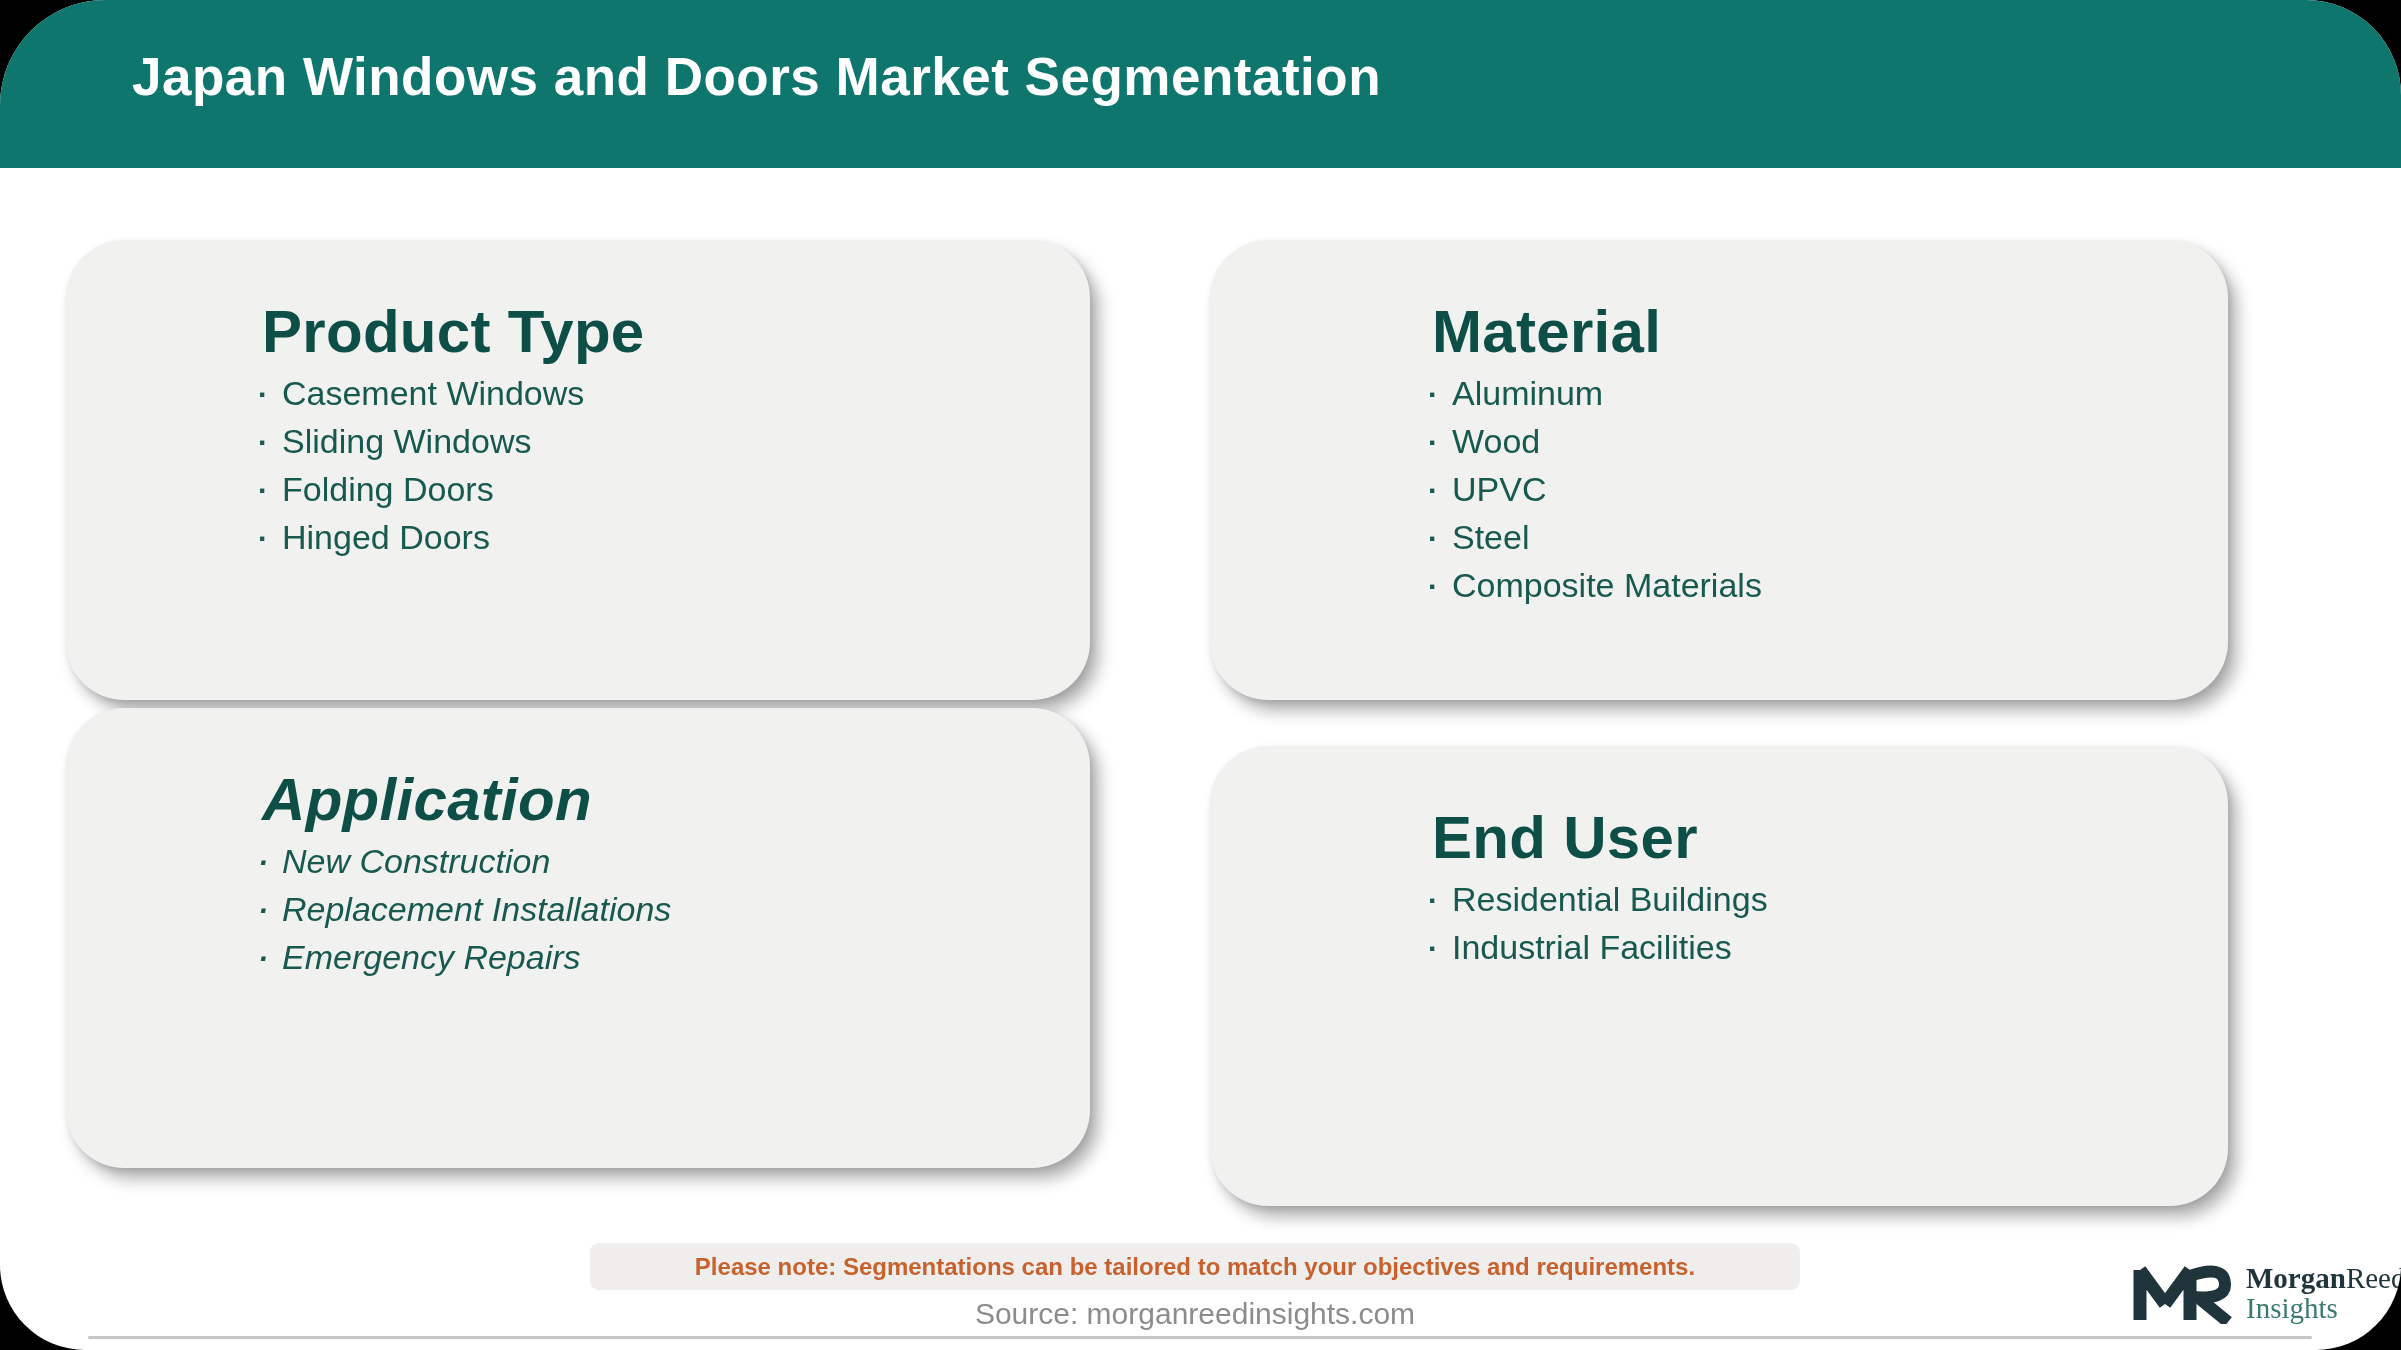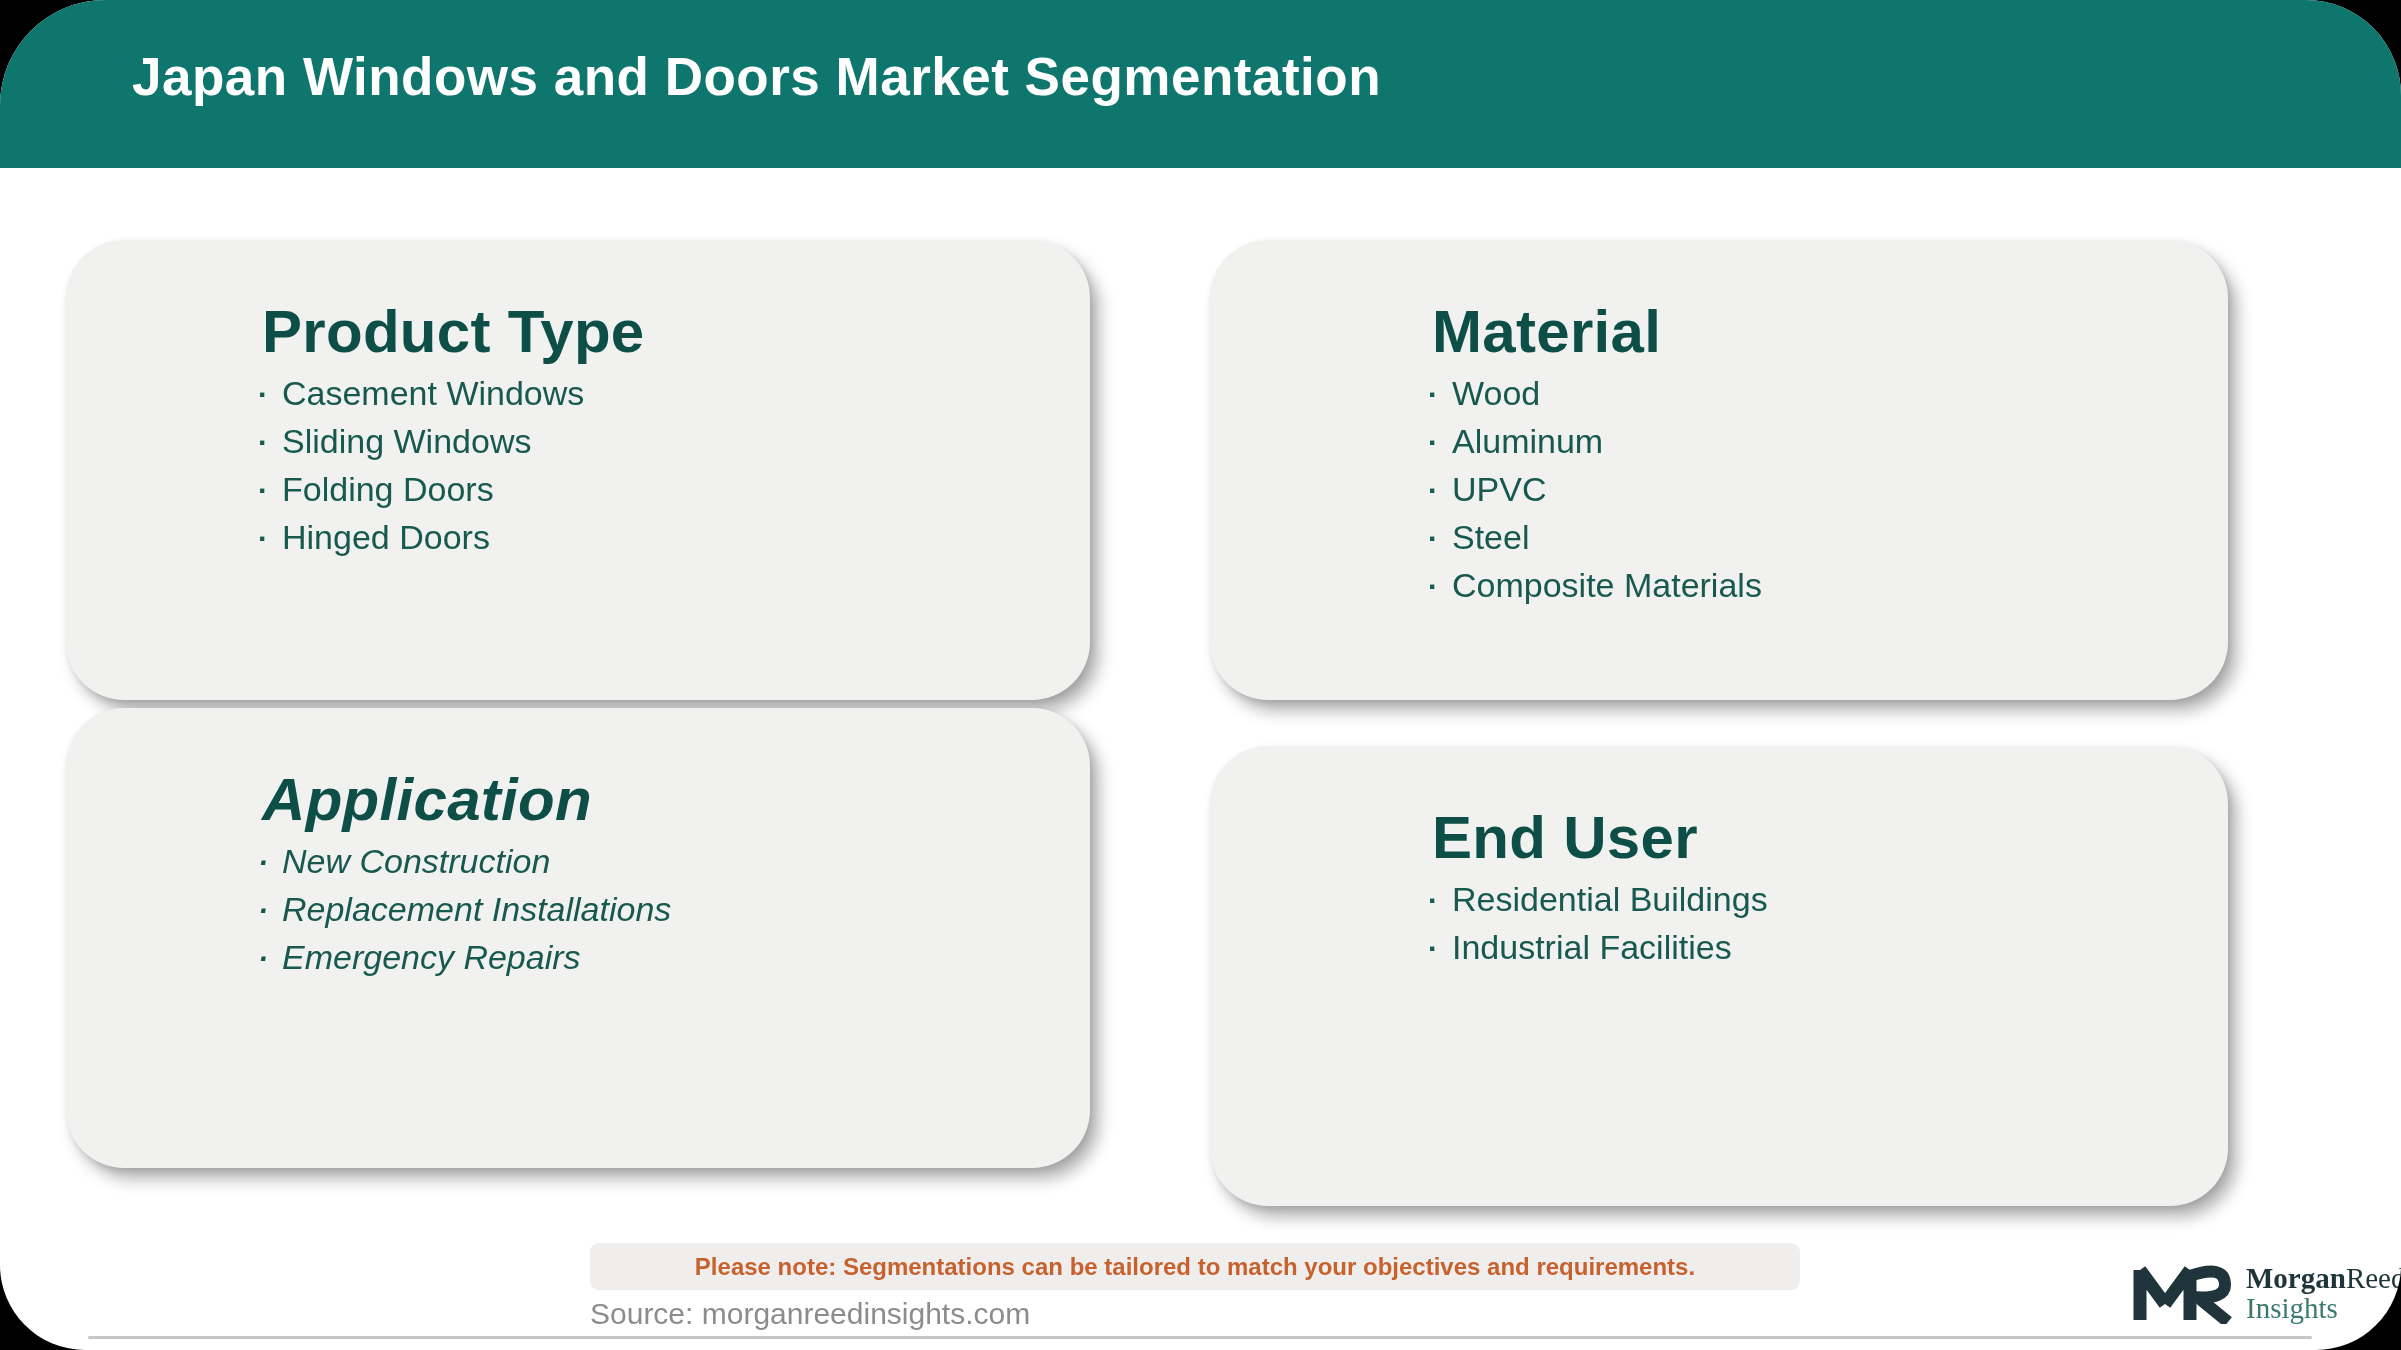--- a/index.html
+++ b/index.html
@@ -54,21 +54,21 @@
   .note-bar{
     position:absolute;left:590px;top:1243px;width:1210px;height:47px;
     background:#efeeec;border-radius:9px;
     text-align:center;
   }
   .note-bar span{
     font-size:24px;line-height:47px;color:#c7622f;font-weight:700;
   }
   .source{
     position:absolute;left:590px;top:1297px;width:1210px;
-    font-size:30px;line-height:34px;color:#8c8c8c;
+    text-align:center;font-size:30px;line-height:34px;color:#8c8c8c;
   }
   .bottom-line{
     position:absolute;left:88px;top:1336px;width:2224px;height:3px;
     background:#c6c6c6;border-radius:2px;
   }
   .logo{
     position:absolute;left:2132px;top:1262px;
     display:flex;align-items:center;
   }
   .logo svg{display:block;}
@@ -92,22 +92,22 @@
       <li><span class="dot">·</span><span>Casement Windows</span></li>
       <li><span class="dot">·</span><span>Sliding Windows</span></li>
       <li><span class="dot">·</span><span>Folding Doors</span></li>
       <li><span class="dot">·</span><span>Hinged Doors</span></li>
     </ul>
   </section>
 
   <section class="card c2">
     <h2>Material</h2>
     <ul>
+      <li><span class="dot">·</span><span>Aluminum</span></li>
       <li><span class="dot">·</span><span>Wood</span></li>
-      <li><span class="dot">·</span><span>Aluminum</span></li>
       <li><span class="dot">·</span><span>UPVC</span></li>
       <li><span class="dot">·</span><span>Steel</span></li>
       <li><span class="dot">·</span><span>Composite Materials</span></li>
     </ul>
   </section>
 
   <section class="card c3">
     <h2>Application</h2>
     <ul>
       <li><span class="dot">·</span><span>New Construction</span></li>

